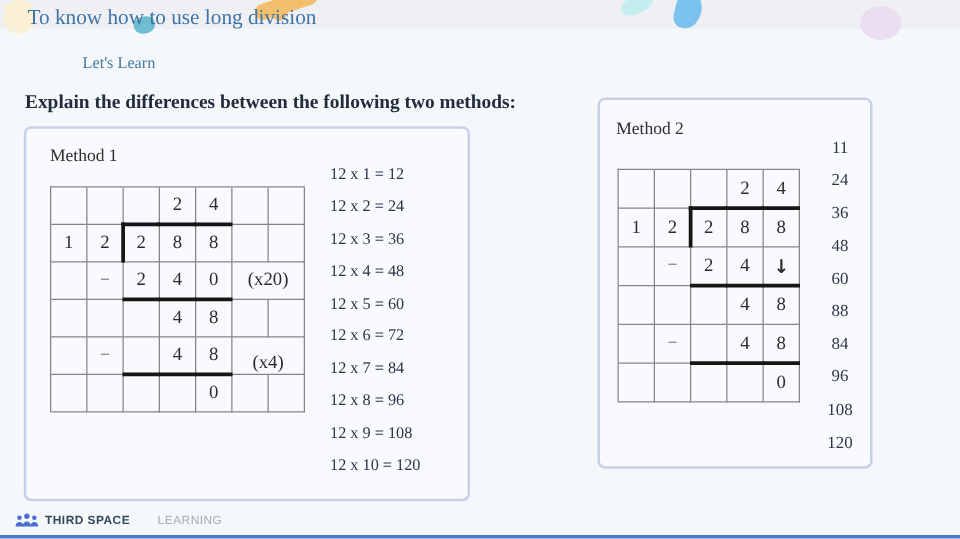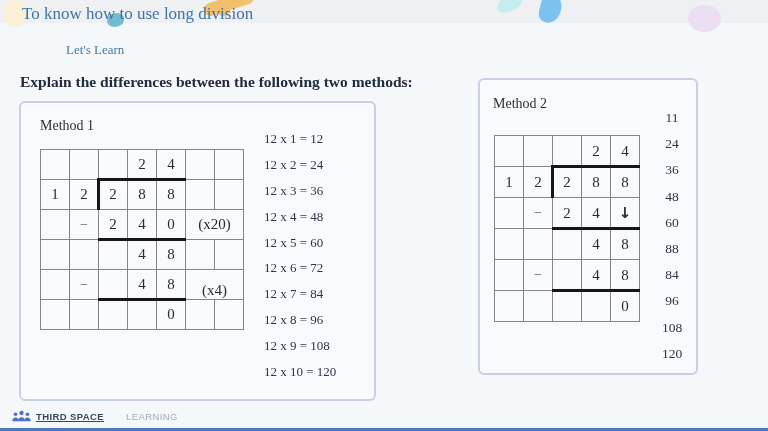--- a/index.html
+++ b/index.html
@@ -44,21 +44,21 @@
   .grid-method1 { left:19px; top:46px; }
   .grid-method2 { left:14px; top:55px; }
   
   .products-list { position:absolute; left:243px; top:23px; width:112px; }
   .products-list .list-line { height:25.9px; line-height:25.9px; font-size:13px; color:#2c3648; }
   .multiples-list { position:absolute; left:164px; top:25px; width:56px; text-align:center; }
   .multiples-list .list-line { height:26.2px; line-height:26.2px; font-size:13.5px; color:#2c3648; }
   
   .footer-logo { position:absolute; left:12px; top:410px; display:flex; align-items:center; gap:5px;
     font-family:"Liberation Sans", sans-serif; }
-  .brand-primary { font-size:9.5px; font-weight:bold; color:#35475c; letter-spacing:.4px;text-decoration:underline; }
+  .brand-primary { font-size:9.5px; font-weight:bold; color:#35475c; letter-spacing:.4px; }
   .brand-secondary { font-size:9.5px; color:#a2abb6; letter-spacing:.4px;padding-left:17px; }
   .bottom-bar { position:absolute; left:0; top:428px; width:768px; height:3px; background:#4a79c4; }
 </style>
 </head>
 <body>
 
 <div id="page">
 
   <div class="top-band"></div>
   <div class="deco deco-yellow-left"></div>

